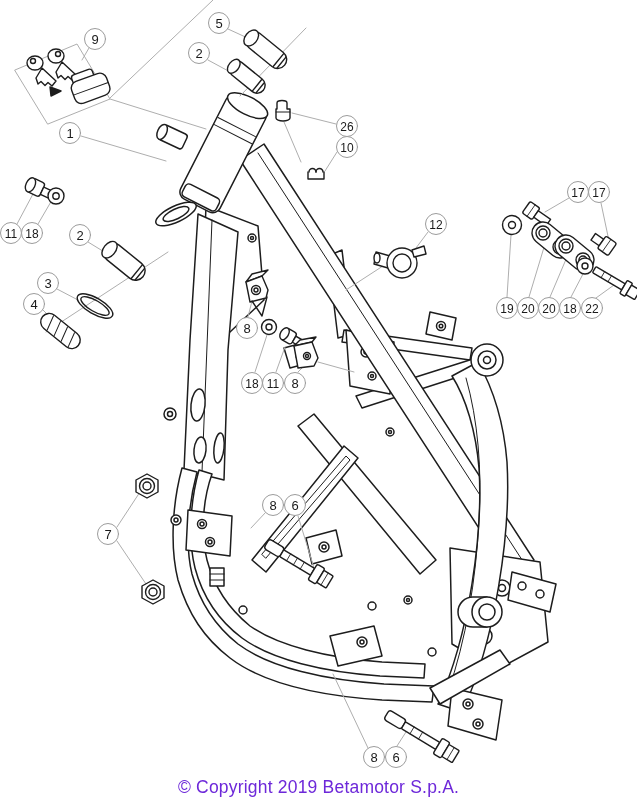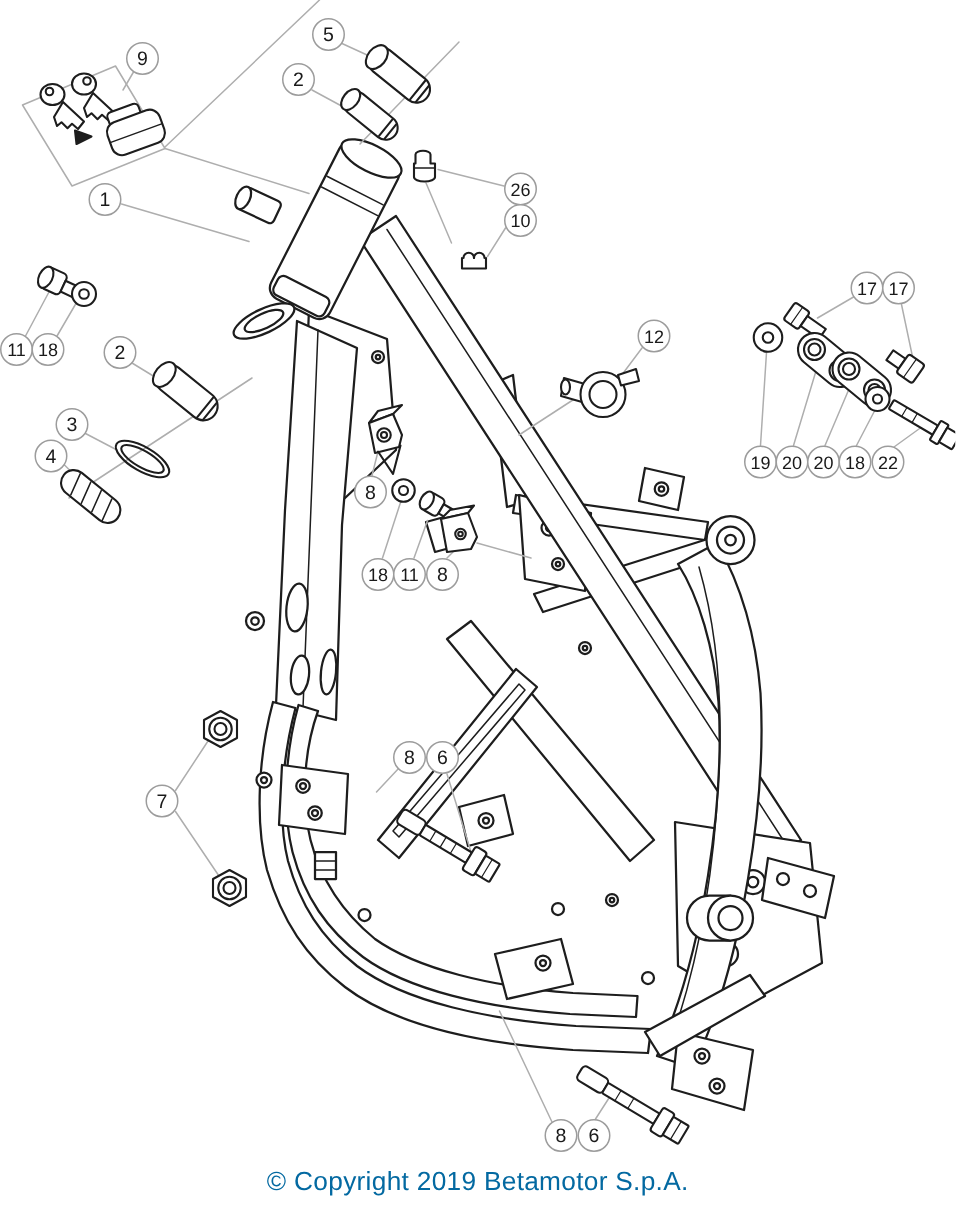--- a/index.html
+++ b/index.html
@@ -11,21 +11,21 @@
     overflow:hidden;
   }
   svg text{
     font-family:"Liberation Sans", sans-serif;
   }
   .copyright{
     position:absolute;
     left:0;right:0;bottom:6px;
     text-align:center;
     font-size:17.5px;
-    color:#0369a1;
+    color:#6d28d9;
     letter-spacing:.2px;
   }
 </style>
 </head>
 <body>
 
 <div class="page">
 
 <svg width="637" height="804" viewBox="0 0 637 804" fill="#fff" stroke="#1d1d1d" stroke-width="1.5" stroke-linejoin="round" stroke-linecap="round">
 

